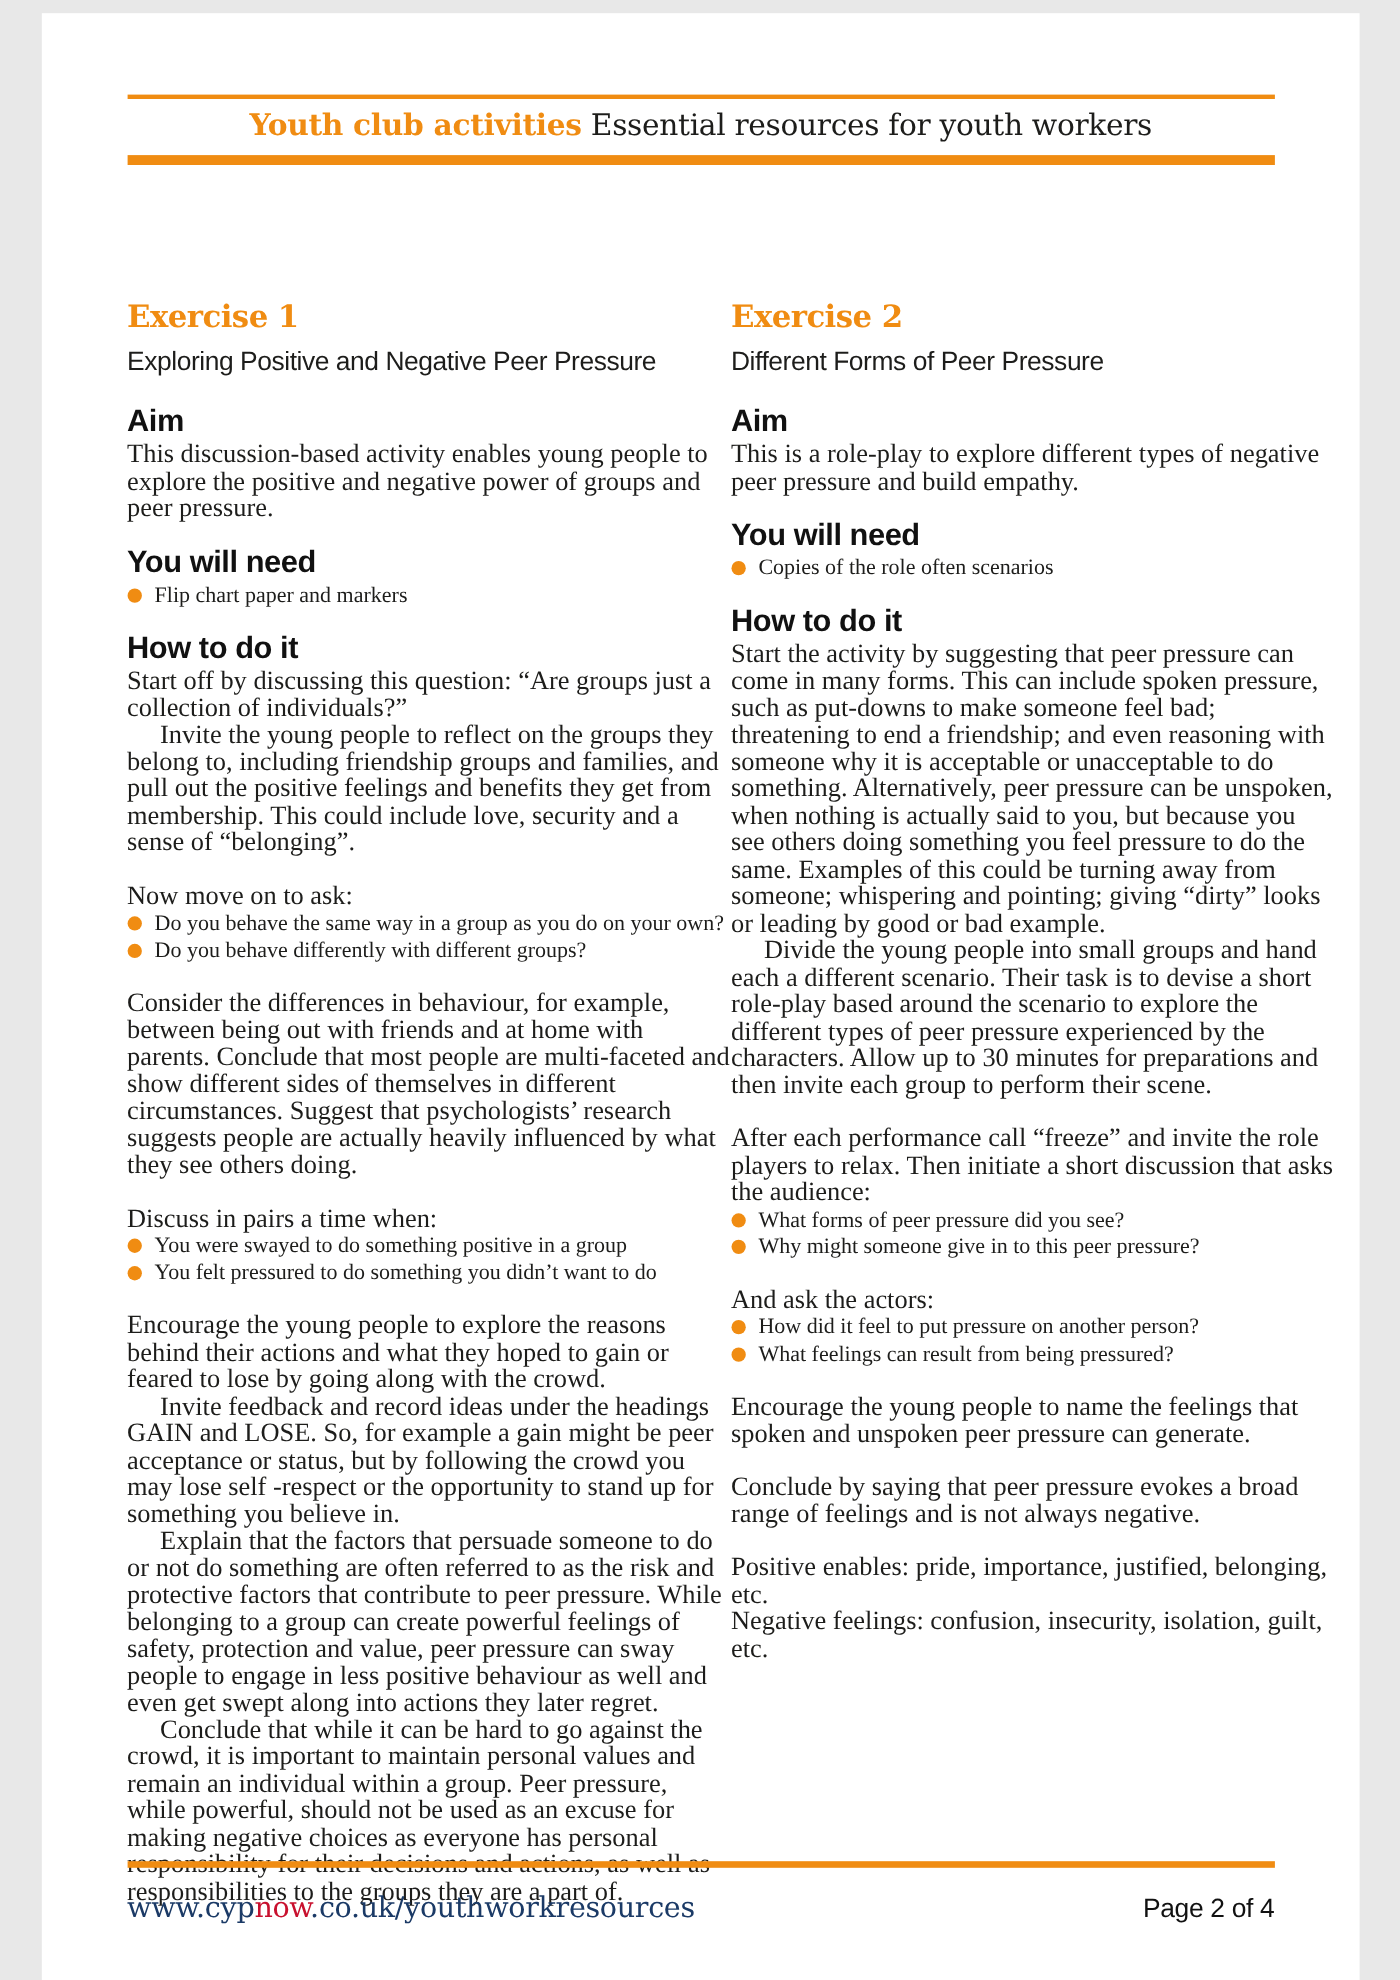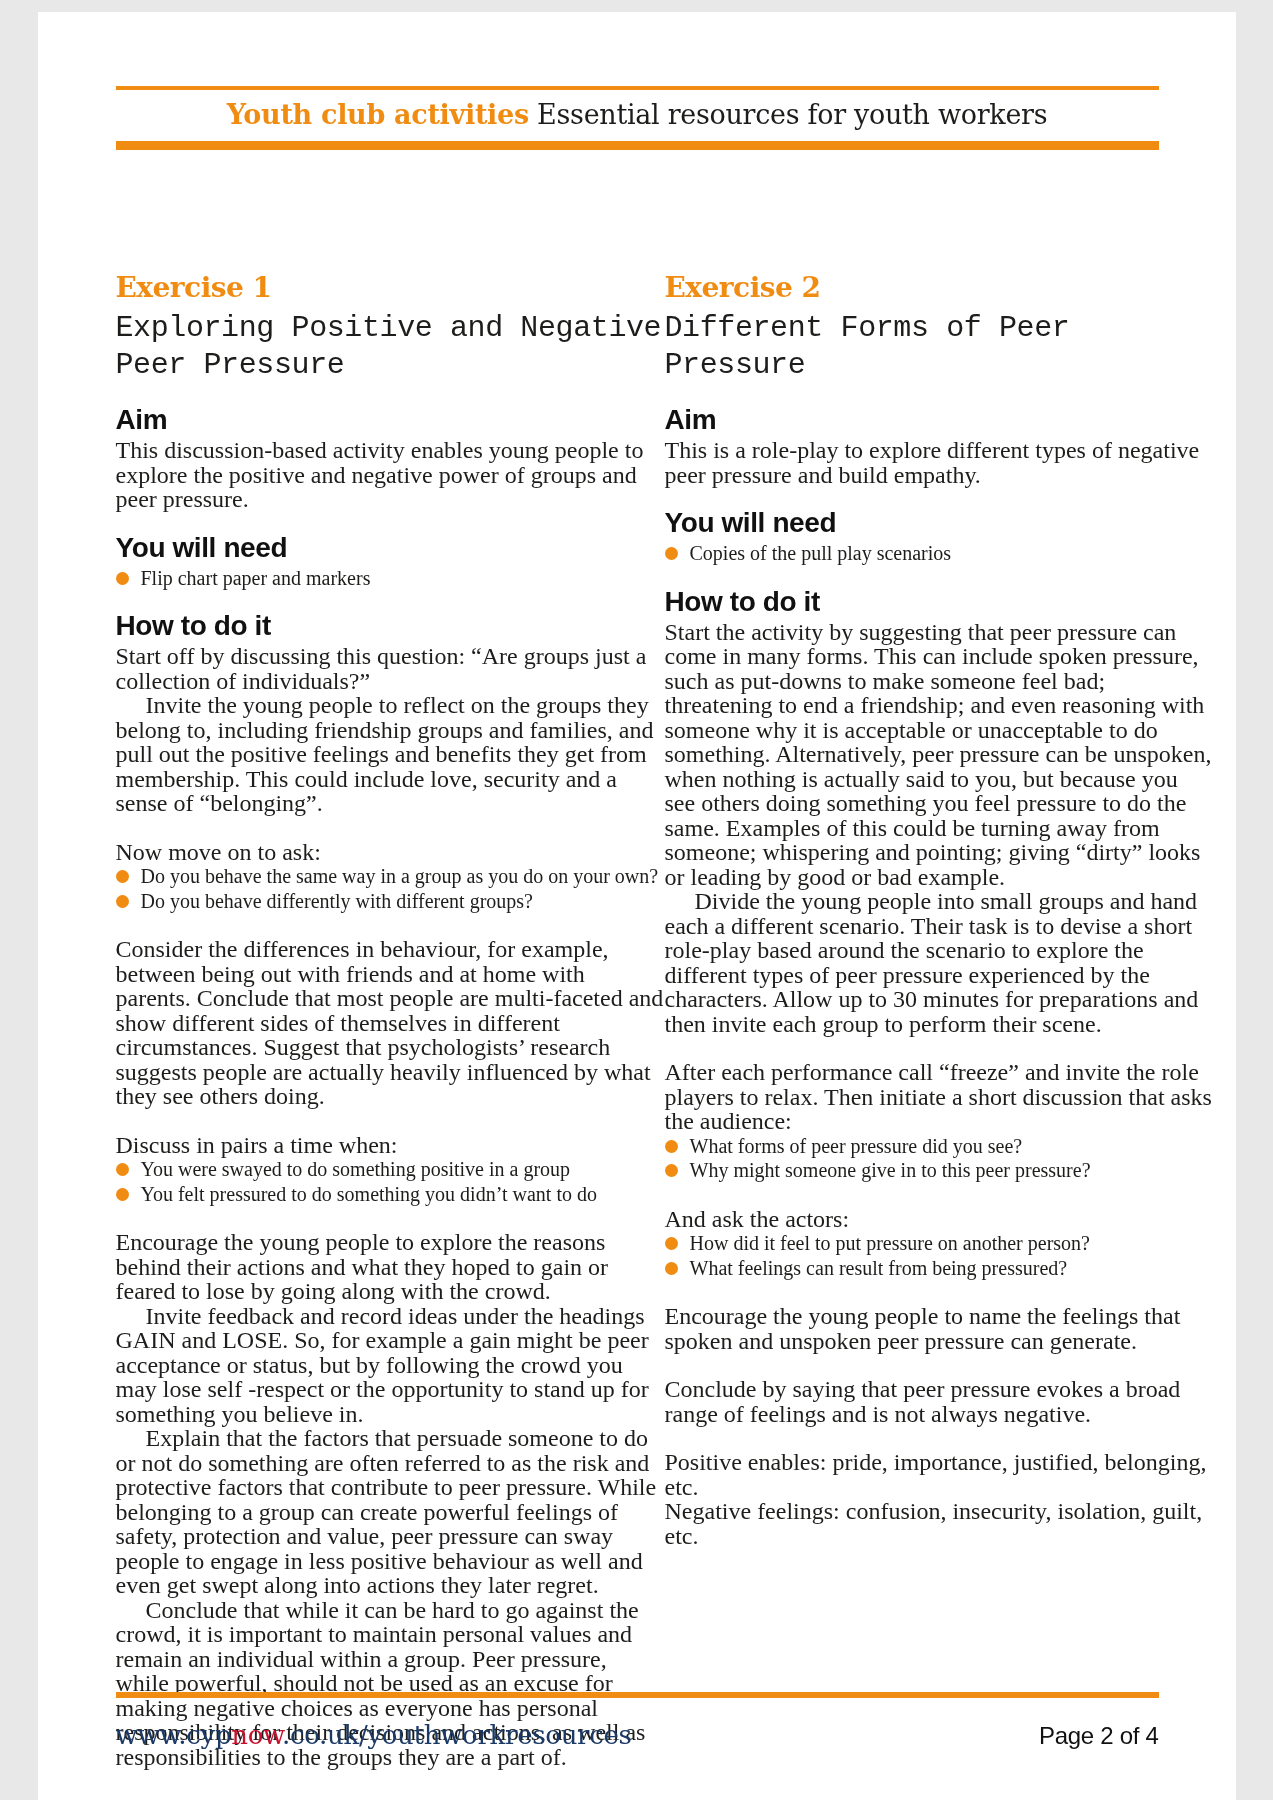--- a/index.html
+++ b/index.html
@@ -48,22 +48,22 @@
   .col{width:549px;flex:0 0 549px;}
   .kicker{
     font-family:"DejaVu Serif", serif;
     font-weight:bold;
     font-size:28px;
     line-height:32px;
     color:var(--accent);
     letter-spacing:-0.5px;
   }
   .ex-title{
-    font-family:Liberation Mono, monospace;
-    font-size:30px;
+    font-family:Liberation Sans, sans-serif;
+    font-size:24px;
     line-height:37px;
     letter-spacing:-0.4px;
     margin-top:6px;
     margin-bottom:18px;
     color:var(--ink);
   }
   .section-heading{
     font-family:"Liberation Sans", sans-serif;
     font-weight:bold;
     font-size:28px;
@@ -186,21 +186,21 @@
       <div class="col">
         <div class="kicker">Exercise 2</div>
         <div class="ex-title">Different Forms of Peer Pressure</div>
         <div>
             <div class="section-heading">Aim</div>
             <div class="para">This is a role-play to explore different types of negative peer pressure and build empathy.</div>
             <div class="section-heading">You will need</div>
             <ul class="bullets">
               <li class="bullet-row">
                 <span class="bullet-dot"></span>
-                <span class="bullet-text">Copies of the pull play scenarios</span>
+                <span class="bullet-text">Copies of the role often scenarios</span>
               </li>
             </ul>
             <div class="section-heading">How to do it</div>
             <div class="para">Start the activity by suggesting that peer pressure can come in many forms. This can include spoken pressure, such as put-downs to make someone feel bad; threatening to end a friendship; and even reasoning with someone why it is acceptable or unacceptable to do something. Alternatively, peer pressure can be unspoken, when nothing is actually said to you, but because you see others doing something you feel pressure to do the same. Examples of this could be turning away from someone; whispering and pointing; giving “dirty” looks or leading by good or bad example.</div>
             <div class="para indent">Divide the young people into small groups and hand each a different scenario. Their task is to devise a short role-play based around the scenario to explore the different types of peer pressure experienced by the characters. Allow up to 30 minutes for preparations and then invite each group to perform their scene.</div>
             <div class="para gap">After each performance call “freeze” and invite the role players to relax. Then initiate a short discussion that asks the audience:</div>
             <ul class="bullets">
               <li class="bullet-row">
                 <span class="bullet-dot"></span>
                 <span class="bullet-text">What forms of peer pressure did you see?</span>

